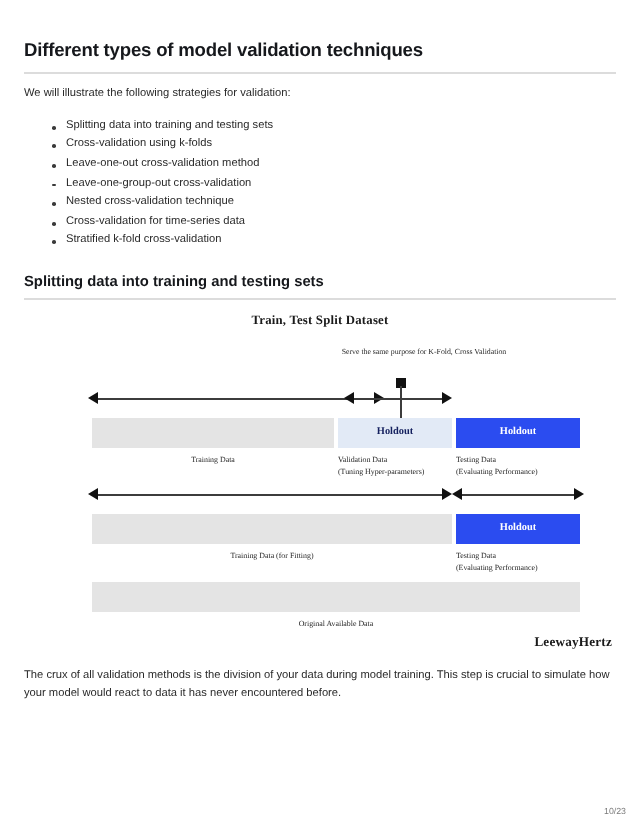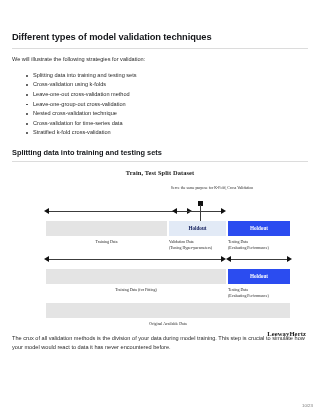--- a/index.html
+++ b/index.html
@@ -21,21 +21,21 @@
     padding: 16px 12px 0 12px;
     box-sizing: border-box;
   }
 
   
   .h-main {
     font-size: 9.3px;
     font-weight: bold;
     letter-spacing: -0.1px;
     color: #16181c;
-    margin: 16px 0 5px 0;
+    margin: 4px 0 5px 0;
     line-height: 1.2;
   }
   .rule {
     height: 1px;
     background: #dcdcdc;
     margin: 0 0 7px 0;
   }
   .intro {
     font-size: 5.6px;
     color: #2a2a2a;

